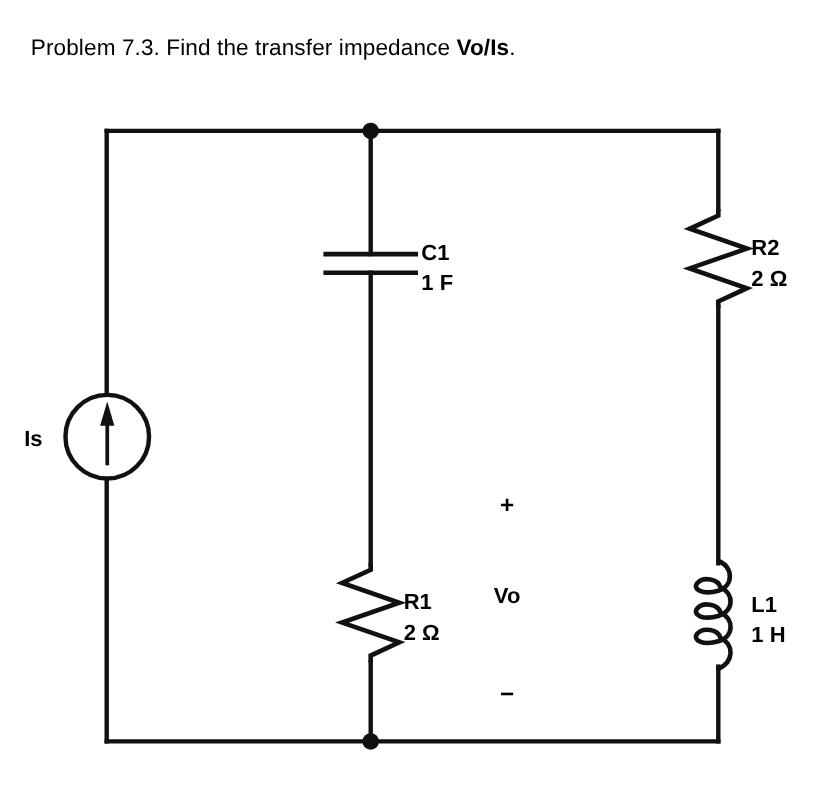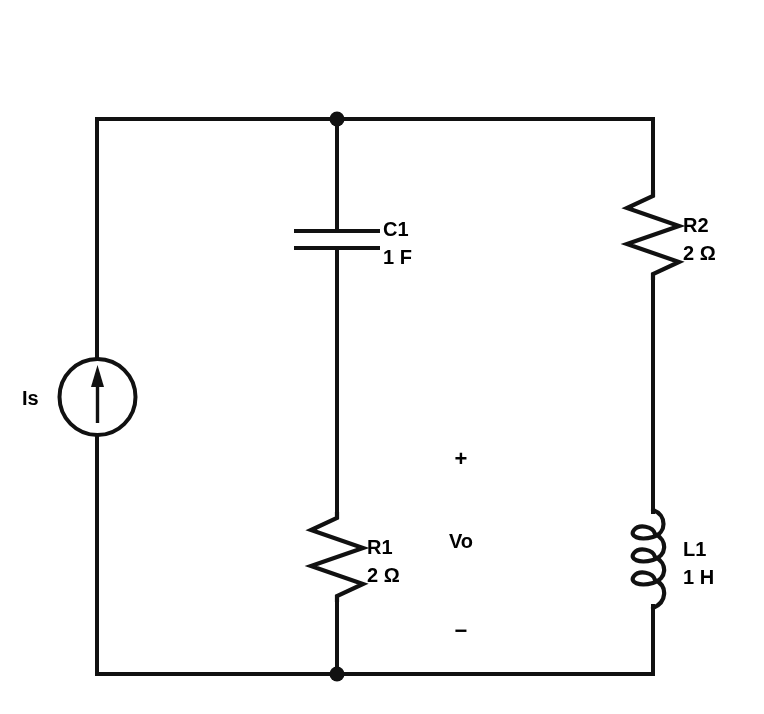--- a/index.html
+++ b/index.html
@@ -84,20 +84,23 @@
   }
   .arrow-head {
     fill: #111111;
   }
 </style>
 </head>
 <body>
 
 <div id="page">
 
+  <div id="problem-title">
+    <span>Problem 7.3. Find the transfer impedance </span><span class="bold">Vo/Is</span><span>.</span>
+  </div>
 
   <svg id="circuit-svg" width="764" height="714" viewBox="0 0 764 714">
 
     <path class="wire" d="M 97 119 L 653 119"></path>
 
     <path class="wire" d="M 97 674 L 653 674"></path>
 
     <path class="wire" d="M 97 119 L 97 359"></path>
 
     <path class="wire" d="M 97 436 L 97 674"></path>

